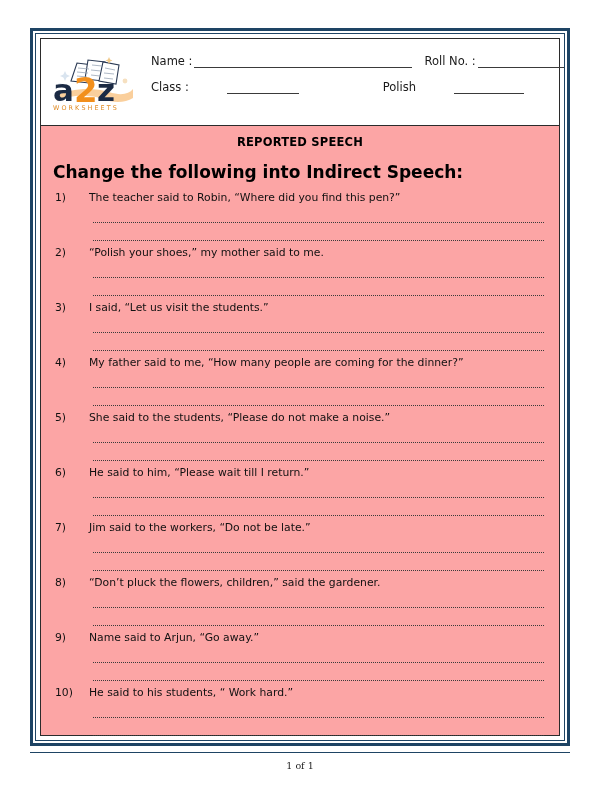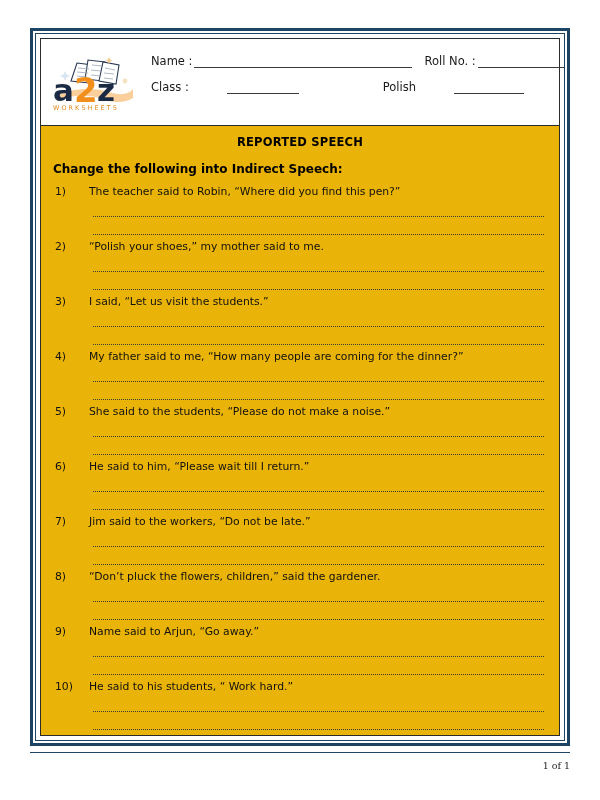--- a/index.html
+++ b/index.html
@@ -124,36 +124,36 @@
   .logo svg { display:block; }
 
   
   .sheet {
     position: relative;
     box-sizing: border-box;
     border: 1px solid #2b2b2b;
     border-top: none;
     padding: 7px 10px 6px 10px;
     height: 610px;
-    background: #eab308;
+    background: #fca5a5;
   }
 
   .worksheet-title {
     text-align: center;
     font-weight: bold;
     font-size: 11.5px;
     color: #000;
     letter-spacing: 0.2px;
     margin: 2px 0 10px 0;
     font-family: "DejaVu Sans", sans-serif;
   }
 
   .instruction {
     font-weight: bold;
-    font-size: 12px;
+    font-size: 17px;
     color: #000;
     margin: 13px 0 8px 2px;
     font-family: "DejaVu Sans", sans-serif;
   }
 
   .q-item { margin-bottom: 0px; }
   .q-line {
     display: flex;
     align-items: baseline;
     font-size: 10.8px;
@@ -179,21 +179,21 @@
     margin-bottom: 4px;
     width: 451px;
   }
 
   
   .footer {
     position: absolute;
     left: 30px;
     top: 752px;
     width: 540px;
-    text-align: right;
+    text-align: center;
   }
   .footer-rule {
     border-top: 1px solid #1e4464;
     width: 100%;
     height: 0;
   }
   .footer-text {
     font-family: "DejaVu Serif", serif;
     font-size: 9.5px;
     color: #222;

